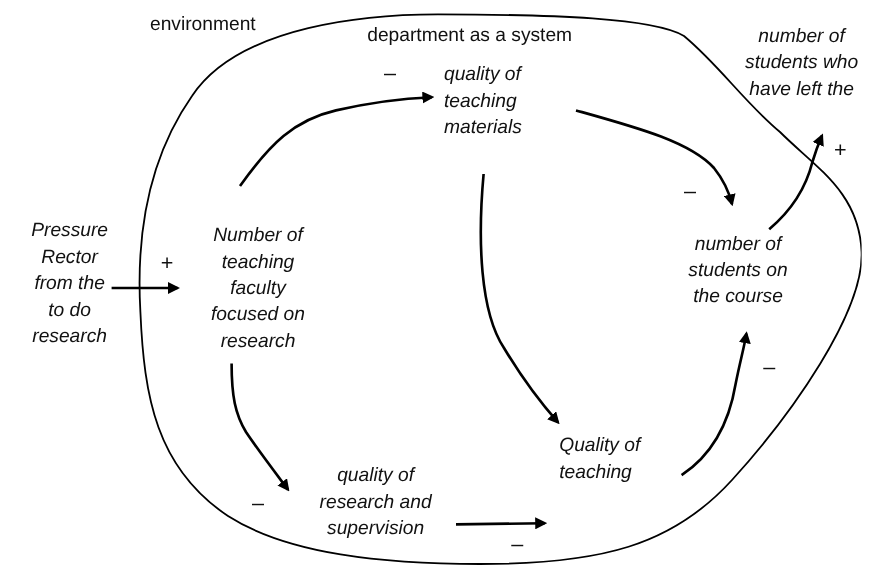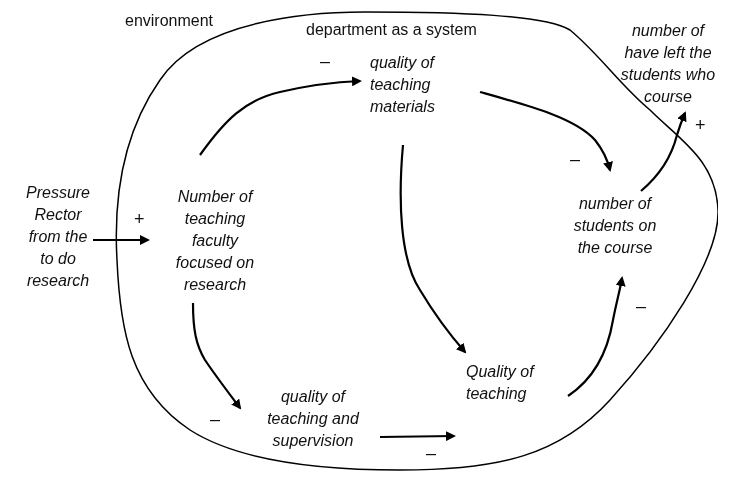--- a/index.html
+++ b/index.html
@@ -82,40 +82,39 @@
   </div>
 
   <div class="lbl" style="left:370px; top:52px; text-align:left;">
     <span class="ln">quality of</span>
     <span class="ln">teaching</span>
     <span class="ln">materials</span>
   </div>
 
   <div class="lbl" style="left:258px; top:386px; width:110px;">
     <span class="ln">quality of</span>
-    <span class="ln">teaching and</span>
+    <span class="ln">research and</span>
     <span class="ln">supervision</span>
   </div>
 
   <div class="lbl" style="left:466px; top:361px; text-align:left;">
     <span class="ln">Quality of</span>
     <span class="ln">teaching</span>
   </div>
 
   <div class="lbl" style="left:560px; top:193px; width:110px;">
     <span class="ln">number of</span>
     <span class="ln">students on</span>
     <span class="ln">the course</span>
   </div>
 
   <div class="lbl" style="left:608px; top:20px; width:120px;">
     <span class="ln">number of</span>
+    <span class="ln">students who</span>
     <span class="ln">have left the</span>
-    <span class="ln">students who</span>
-    <span class="ln">course</span>
   </div>
 
   <div class="sign" style="left:134px; top:210px;">+</div>
   <div class="sign" style="left:320px; top:52px;">–</div>
   <div class="sign" style="left:570px; top:150px;">–</div>
   <div class="sign" style="left:210px; top:410px;">–</div>
   <div class="sign" style="left:426px; top:444px;">–</div>
   <div class="sign" style="left:636px; top:297px;">–</div>
   <div class="sign" style="left:695px; top:116px;">+</div>
 

